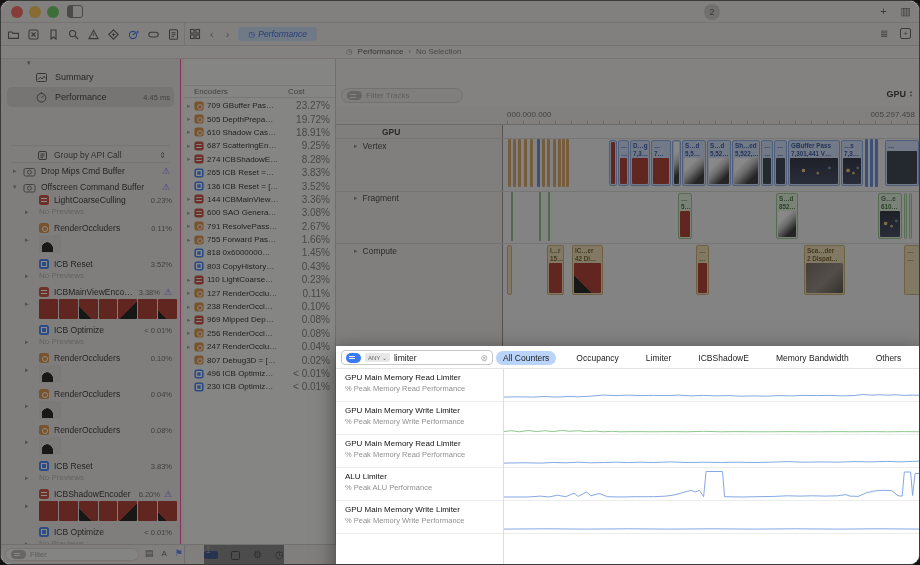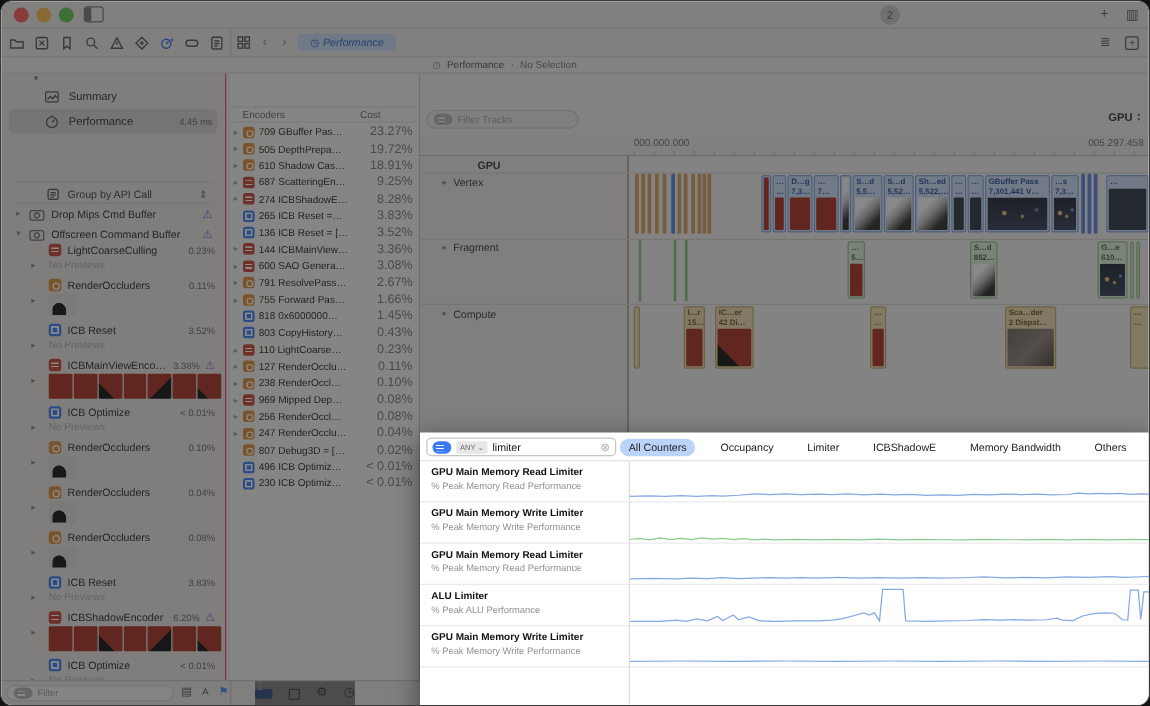--- a/index.html
+++ b/index.html
@@ -158,21 +158,21 @@
 .cp-filter-ic{width:15px;height:10px;border-radius:5px;background:#3c79f5;position:relative;flex:none}
 .cp-filter-ic::after{content:"";position:absolute;left:3px;top:3px;width:6px;height:5px;background:repeating-linear-gradient(180deg,#fff 0 1px,transparent 1px 2.5px)}
 .cp-token{background:#e7e7e7;border-radius:2px;font-size:6px;color:#666;padding:1px 3px;white-space:nowrap}
 .cp-query{font-size:8.5px;color:#111;flex:1}
 .cp-clear{font-size:9px;color:#b0b0b0}
 .cp-tabs{position:absolute;left:160px;top:0;height:23px;display:flex;align-items:center;gap:13px}
 .cp-tab{font-size:8.5px;color:#222;padding:2px 7px;border-radius:9px;white-space:nowrap}
 .cp-tab.sel{background:#b9d4f8}
 .cp-rows{position:absolute;left:0;right:0;top:23px;bottom:0;overflow:hidden}
 .crow{position:relative;height:33px;border-bottom:1px solid #ececec}
-.crow .ct{position:absolute;left:9px;top:4px;font-size:8px;font-weight:bold;color:#111}
+.crow .ct{position:absolute;left:9px;top:4px;font-size:8px;font-weight:normal;color:#111}
 .crow .cs{position:absolute;left:9px;top:15px;font-size:7.5px;color:#919191}
 .crow svg{position:absolute;left:167px;top:0}
 .cp-vdiv{position:absolute;left:167px;top:23px;bottom:0;width:1px;background:#ddd;z-index:2}
 svg.icon{display:block}
 </style>
 </head>
 <body>
 
 <div id="stage">
  <div id="window">

